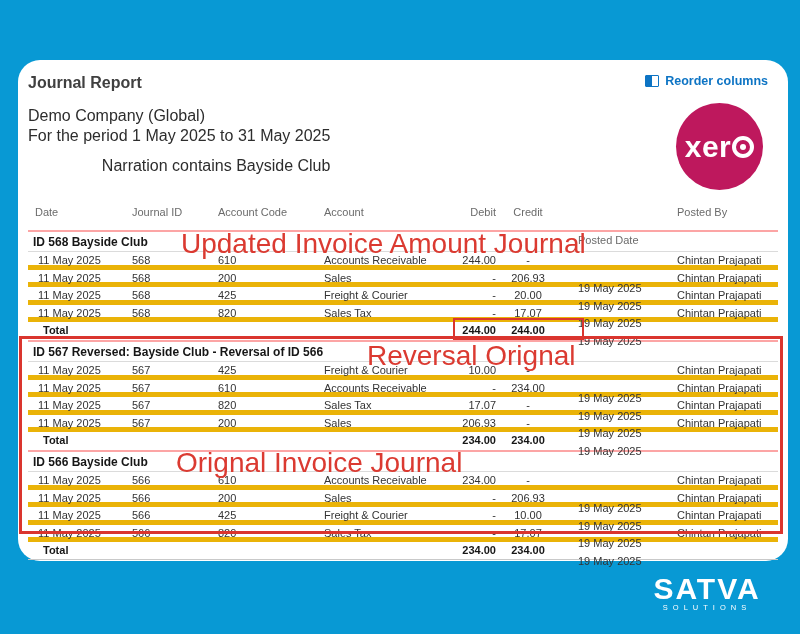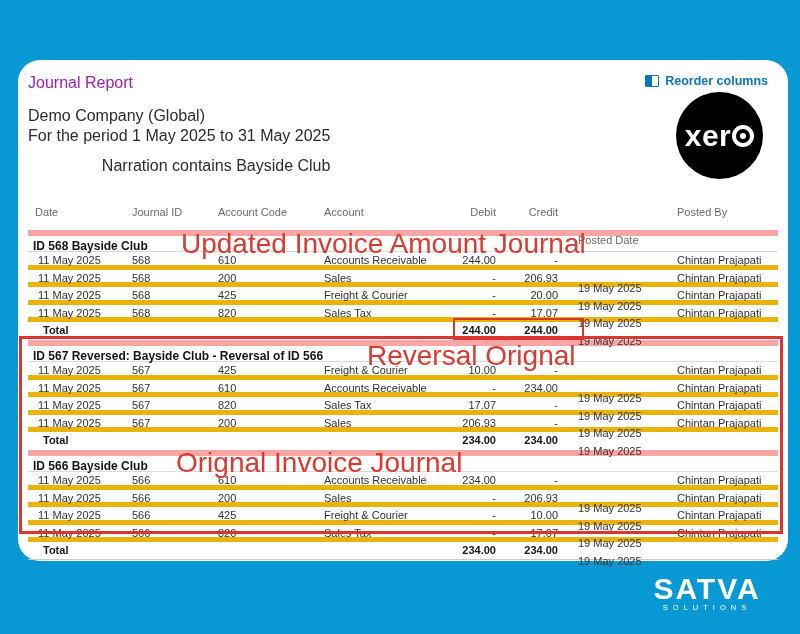--- a/index.html
+++ b/index.html
@@ -4,57 +4,57 @@
 <style>
   * { margin:0; padding:0; box-sizing:border-box; }
   html,body { width:800px; height:634px; }
   body { font-family:"Liberation Sans", sans-serif; background:#0899d4; position:relative; overflow:hidden; }
 
   .stage { position:absolute; inset:0; }
 
   .card { position:absolute; left:18px; top:60px; width:770px; height:501px;
           background:#ffffff; border-radius:22px; }
 
-  .page-title { position:absolute; left:10px; top:14px; font-size:16px; font-weight:normal; color:#a21caf; }
+  .page-title { position:absolute; left:10px; top:14px; font-size:16px; font-weight:bold; color:#404040; }
 
   .reorder { position:absolute; right:20px; top:14px; display:flex; align-items:center; gap:6px;
              color:#0d74c4; font-size:12.5px; font-weight:bold; cursor:pointer; }
   .reorder-icon { width:14px; height:12px; border:1.6px solid #0d74c4; border-radius:1px;
                   display:inline-block; position:relative; }
   .reorder-icon::before { content:''; position:absolute; left:0; top:0; bottom:0; width:45%; background:#0d74c4; }
 
   .meta { position:absolute; left:10px; top:46px; font-size:16px; color:#2d2d2d; line-height:20px; }
   .meta .narration { margin-top:10px;text-align:right; }
 
-  .xero-logo { position:absolute; left:658px; top:32px; width:87px; height:87px; border-radius:50%;
-               background:#000000; display:flex; align-items:center; justify-content:center; }
+  .xero-logo { position:absolute; left:658px; top:43px; width:87px; height:87px; border-radius:50%;
+               background:#be185d; display:flex; align-items:center; justify-content:center; }
   .xero-text { color:#fff; font-size:30px; font-weight:bold; letter-spacing:0.5px; display:flex; align-items:center; }
   .o-ring { display:inline-block; width:22px; height:22px; border:4.5px solid #fff; border-radius:50%;
             position:relative; margin-left:1px; }
   .o-ring::after { content:''; position:absolute; left:50%; top:50%; width:6px; height:6px;
                    transform:translate(-50%,-50%); background:#fff; border-radius:50%; }
 
   .table-wrap { position:absolute; left:10px; top:141px; width:750px; font-size:11px; color:#333; }
   .grid-cols { display:grid; grid-template-columns:104px 86px 106px 110px 64px 63px 112px 105px; }
 
   .thead { height:29px; align-items:flex-start; padding-top:5px; color:#6b6b6b; }
   .th { display:block; }
 
   .sec-header { height:22px; line-height:20px; font-weight:bold; font-size:12px; color:#161616;
-                border-top:6px solid #fca5a5; border-bottom:1px solid #dbdbdb; padding-left:5px; }
+                border-top:2px solid #fca5a5; border-bottom:1px solid #dbdbdb; padding-left:5px; }
 
   .trow { height:17.5px; line-height:16.5px; border-bottom:5px solid #eab308; }
   .total-row { height:18px; line-height:17px; border-bottom:none; font-weight:bold; color:#161616; }
   .section:last-child .total-row { border-bottom:1px solid #c9c9c9; }
 
   .c-date  { padding-left:10px; }
   .th.c-date { padding-left:7px; }
   .total-label { padding-left:15px; }
   .c-debit  { text-align:right; padding-right:2px; }
-  .c-credit { text-align:right; padding-right:3px; }
+  .c-credit { text-align:center; padding-right:3px; }
   .c-pdate  { padding-left:17px;margin-top:28px; }
   .c-pby    { padding-left:4px; }
 
   .annot { position:absolute; color:#db3a31; font-size:28px; letter-spacing:0px; white-space:nowrap;
            pointer-events:none; }
   .annot-1 { left:181px; top:228px; }
   .annot-2 { left:367px; top:340px; }
   .annot-3 { left:176px; top:447px; }
 
   .redbox { position:absolute; border:3px solid #da352e; pointer-events:none; }

